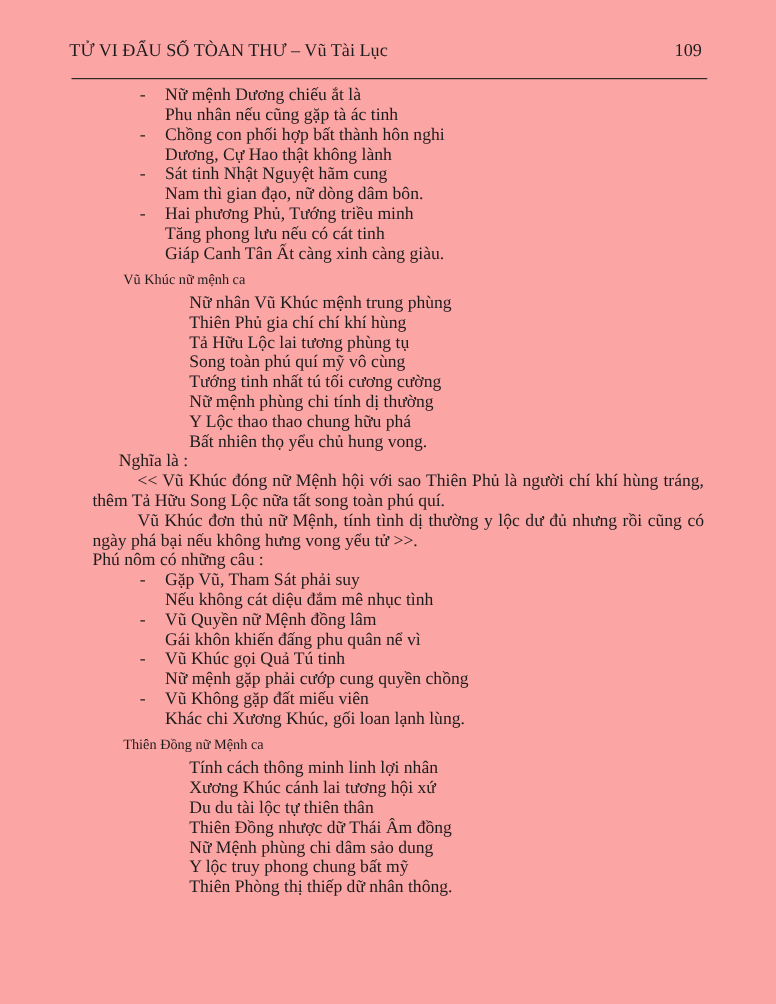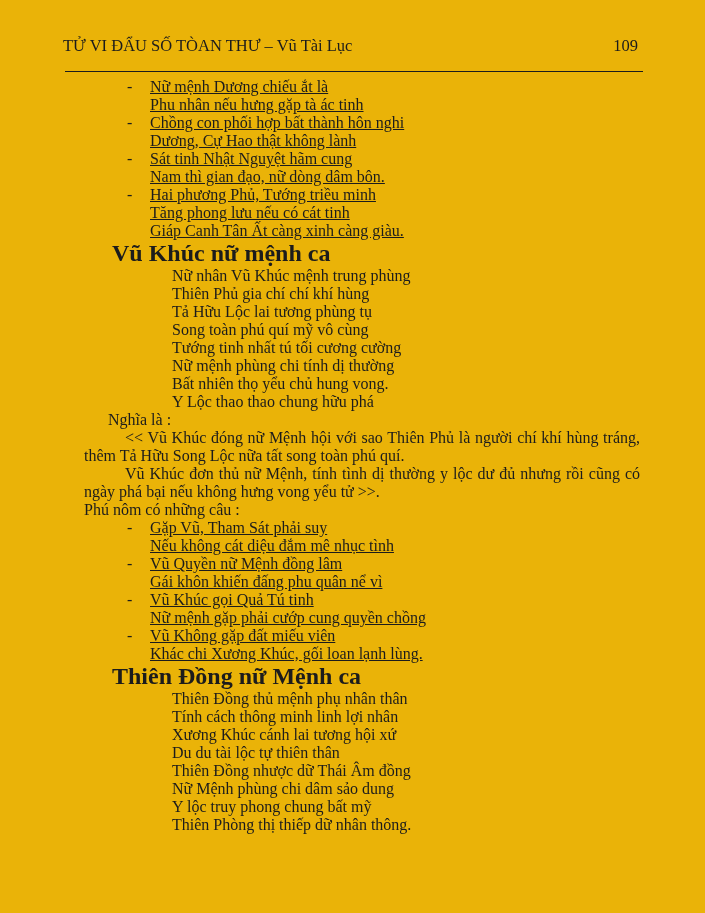--- a/index.html
+++ b/index.html
@@ -4,39 +4,39 @@
 <style>
   html,body{margin:0;padding:0;}
   body{
     width:705px;height:913px;
     background:#ffffff;
     font-family:"Liberation Serif","DejaVu Serif",serif;
     color:#1c1c1c;
     position:relative;
     overflow:hidden;
   }
-  .page{position:absolute;inset:0;background:#eab308;}
+  .page{position:absolute;inset:0;background:#fca5a5;}
   .page-header{
     position:absolute;top:36px;left:63px;right:67px;
     display:flex;justify-content:space-between;align-items:baseline;
     font-size:16.5px;line-height:20px;white-space:nowrap;
   }
   .header-rule{
     position:absolute;top:71px;left:65px;width:578px;height:0;
     border-top:1.6px solid #1c1c1c;
   }
   .content{
     position:absolute;top:78px;left:84px;width:556px;
     font-size:16px;line-height:18px;
   }
   .hang-item{position:relative;}
   .dash{position:absolute;left:43px;top:0;}
-  .hang-line{margin-left:66px;white-space:nowrap;text-decoration:underline;}
+  .hang-line{margin-left:66px;white-space:nowrap;}
   .section-heading{
-    font-size:24px;font-weight:bold;line-height:25px;
+    font-size:13px;font-weight:normal;line-height:25px;
     margin:1px 0 1px 28px;white-space:nowrap;
   }
   .poem-line{margin-left:88px;white-space:nowrap;}
   .meaning-label{margin-left:24px;}
   .para{
     text-align:justify;text-indent:41px;
   }
   .plain-label{margin-left:0;}
 </style>
 </head>
@@ -49,21 +49,21 @@
     <span>109</span>
   </div>
 
   <div class="header-rule"></div>
 
   <div class="content">
 
     <div class="hang-item">
       <span class="dash">-</span>
       <div class="hang-line">Nữ mệnh Dương chiếu ắt là</div>
-      <div class="hang-line">Phu nhân nếu hưng gặp tà ác tinh</div>
+      <div class="hang-line">Phu nhân nếu cũng gặp tà ác tinh</div>
     </div>
     <div class="hang-item">
       <span class="dash">-</span>
       <div class="hang-line">Chồng con phối hợp bất thành hôn nghi</div>
       <div class="hang-line">Dương, Cự Hao thật không lành</div>
     </div>
     <div class="hang-item">
       <span class="dash">-</span>
       <div class="hang-line">Sát tinh Nhật Nguyệt hãm cung</div>
       <div class="hang-line">Nam thì gian đạo, nữ dòng dâm bôn.</div>
@@ -77,22 +77,22 @@
 
     <div class="section-heading">Vũ Khúc nữ mệnh ca</div>
 
     <div>
       <div class="poem-line">Nữ nhân Vũ Khúc mệnh trung phùng</div>
       <div class="poem-line">Thiên Phủ gia chí chí khí hùng</div>
       <div class="poem-line">Tả Hữu Lộc lai tương phùng tụ</div>
       <div class="poem-line">Song toàn phú quí mỹ vô cùng</div>
       <div class="poem-line">Tướng tinh nhất tú tối cương cường</div>
       <div class="poem-line">Nữ mệnh phùng chi tính dị thường</div>
+      <div class="poem-line">Y Lộc thao thao chung hữu phá</div>
       <div class="poem-line">Bất nhiên thọ yểu chủ hung vong.</div>
-      <div class="poem-line">Y Lộc thao thao chung hữu phá</div>
     </div>
 
     <div class="meaning-label">Nghĩa là :</div>
     <div class="para">&lt;&lt; Vũ Khúc đóng nữ Mệnh hội với sao Thiên Phủ là người chí khí hùng tráng, thêm Tả Hữu Song Lộc nữa tất song toàn phú quí.</div>
     <div class="para">Vũ Khúc đơn thủ nữ Mệnh, tính tình dị thường y lộc dư đủ nhưng rồi cũng có ngày phá bại nếu không hưng vong yểu tử &gt;&gt;.</div>
     <div class="plain-label">Phú nôm có những câu :</div>
 
     <div class="hang-item">
       <span class="dash">-</span>
       <div class="hang-line">Gặp Vũ, Tham Sát phải suy</div>
@@ -110,21 +110,20 @@
     </div>
     <div class="hang-item">
       <span class="dash">-</span>
       <div class="hang-line">Vũ Không gặp đất miếu viên</div>
       <div class="hang-line">Khác chi Xương Khúc, gối loan lạnh lùng.</div>
     </div>
 
     <div class="section-heading">Thiên Đồng nữ Mệnh ca</div>
 
     <div>
-      <div class="poem-line">Thiên Đồng thủ mệnh phụ nhân thân</div>
       <div class="poem-line">Tính cách thông minh linh lợi nhân</div>
       <div class="poem-line">Xương Khúc cánh lai tương hội xứ</div>
       <div class="poem-line">Du du tài lộc tự thiên thân</div>
       <div class="poem-line">Thiên Đồng nhược dữ Thái Âm đồng</div>
       <div class="poem-line">Nữ Mệnh phùng chi dâm sảo dung</div>
       <div class="poem-line">Y lộc truy phong chung bất mỹ</div>
       <div class="poem-line">Thiên Phòng thị thiếp dữ nhân thông.</div>
     </div>
 
   </div>

